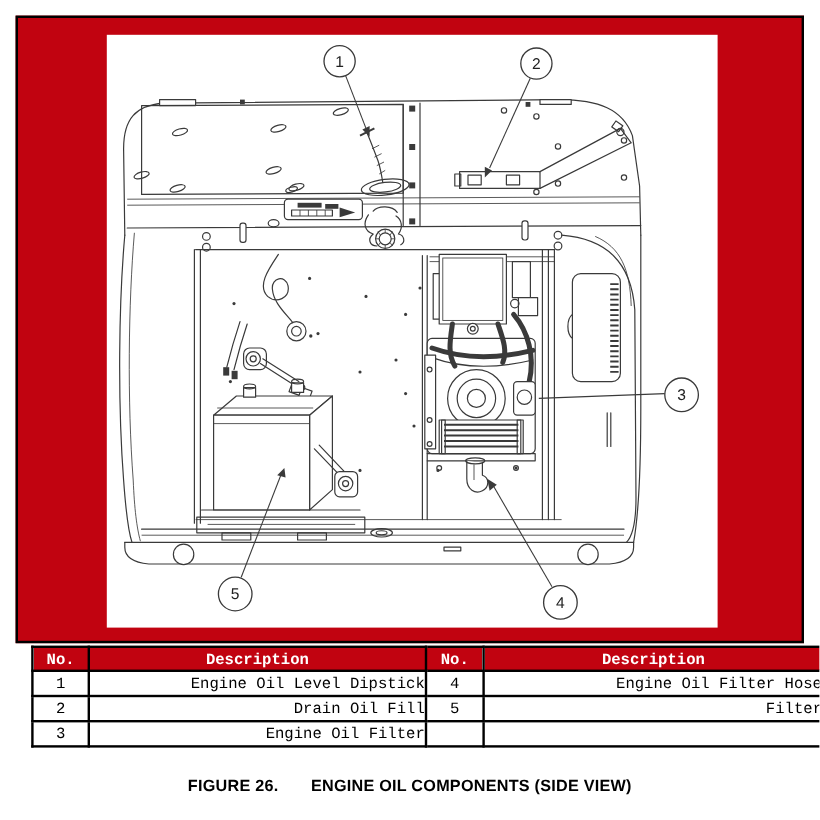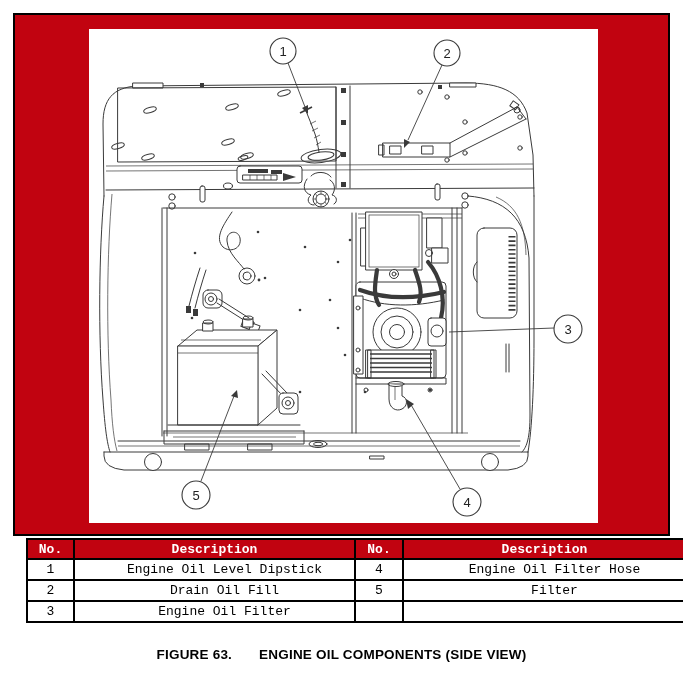--- a/index.html
+++ b/index.html
@@ -33,21 +33,21 @@
     position:absolute; left:26px; top:538px; width:659px;
     border-collapse:collapse; table-layout:fixed; font-size:13px;font-family:Liberation Mono, monospace;
   }
   .parts-table th, .parts-table td { border:2px solid #000; padding:0 0 0 0; overflow:hidden; white-space:nowrap; }
   .parts-table th.hdr {
     background:var(--accent-red); color:#fff; font-weight:bold;
     height:18px; text-align:center; font-size:13px;
   }
   .parts-table td { height:19px; background:#fff; }
   .parts-table td.no   { text-align:center; }
-  .parts-table td.desc { text-align:center; padding-left:20px; }
+  .parts-table td.desc { text-align:right; padding-left:20px; }
 
   .caption {
     position:absolute; left:0; top:647px; width:683px; text-align:center;
     font-weight:bold; font-size:13.5px; letter-spacing:.2px;
   }
   .caption .ttl { margin-left:27px; }
 </style>
 </head>
 <body>
 
@@ -354,16 +354,16 @@
       <tr>
         <td class="no">3</td>
         <td class="desc">Engine Oil Filter</td>
         <td class="no"></td>
         <td class="desc"></td>
       </tr>
     </tbody>
   </table>
 
   <div class="caption">
-    <span class="lbl">FIGURE 63.</span><span class="ttl">ENGINE OIL COMPONENTS (SIDE VIEW)</span>
+    <span class="lbl">FIGURE 26.</span><span class="ttl">ENGINE OIL COMPONENTS (SIDE VIEW)</span>
   </div>
 
 </div>
 
 </body></html>

